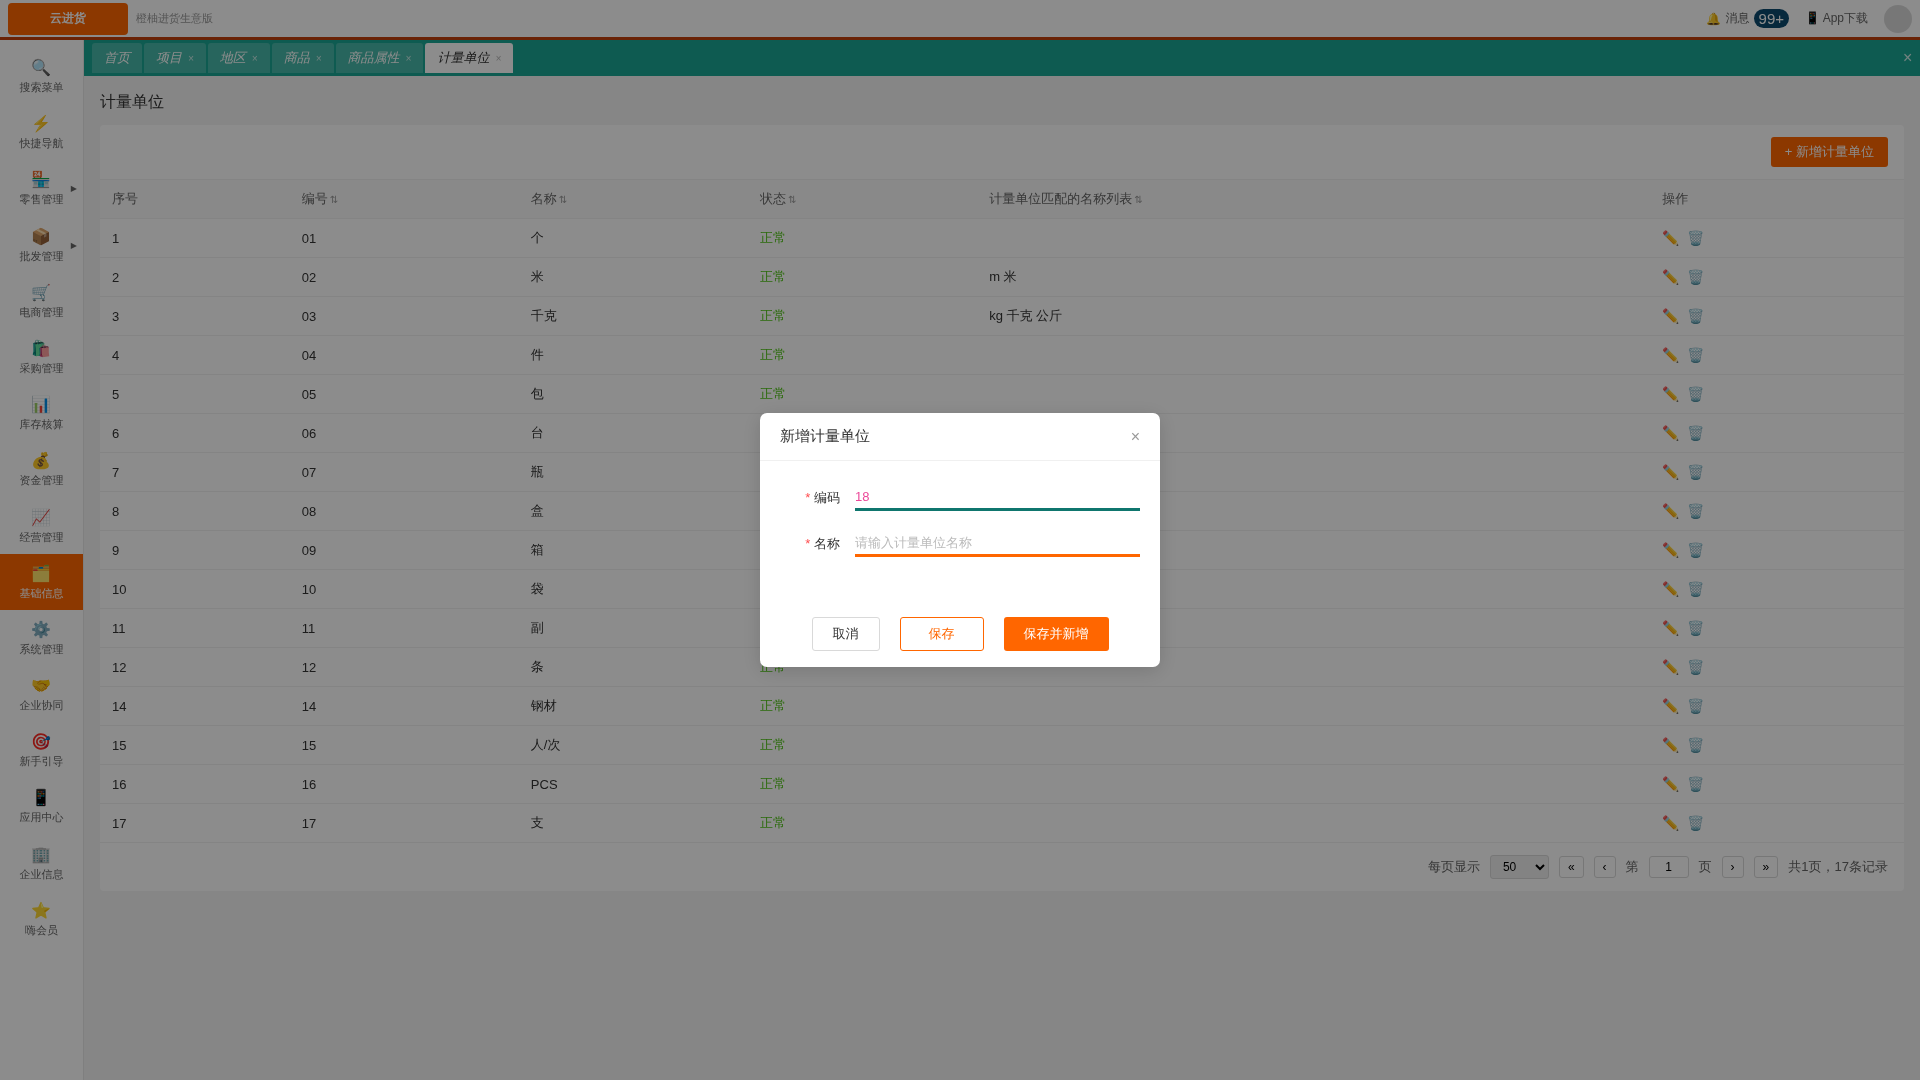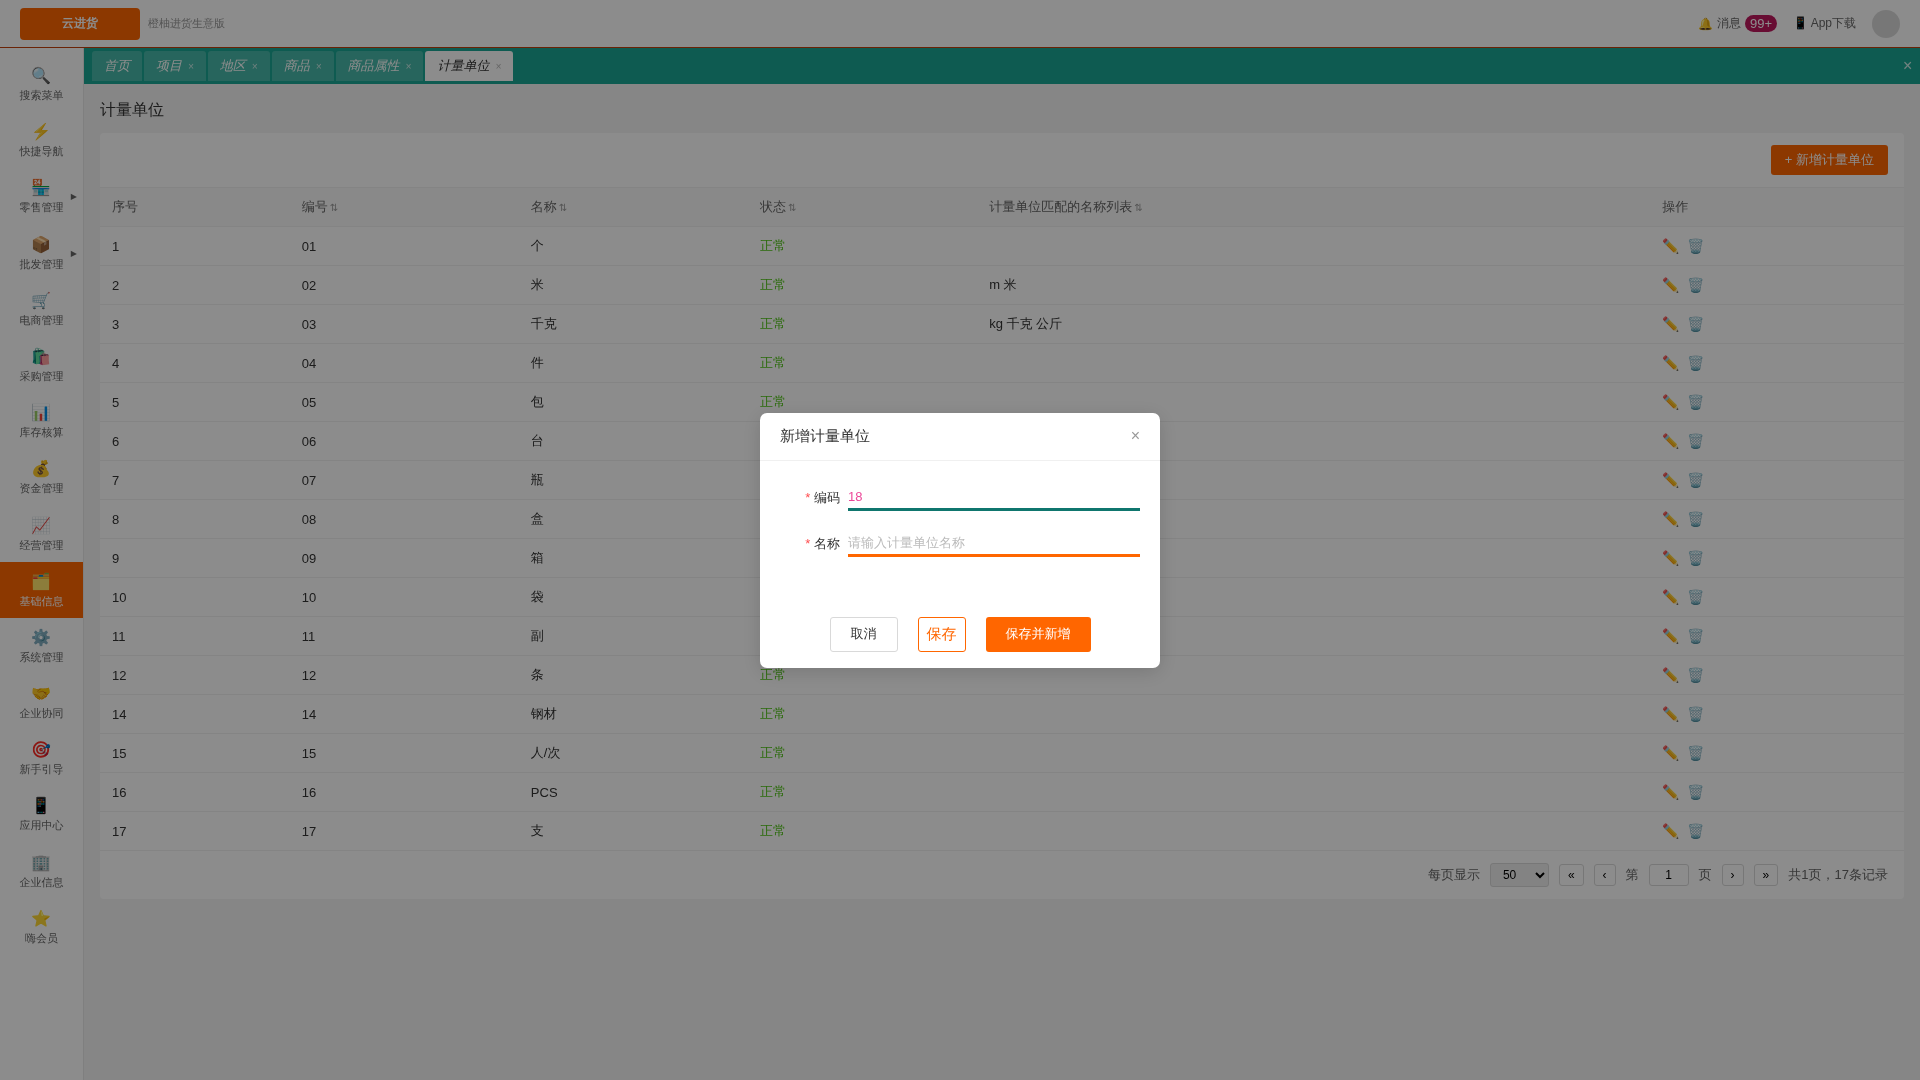--- a/index.html
+++ b/index.html
@@ -1,32 +1,32 @@
 <!DOCTYPE html>
 <html><head>
   <meta charset="utf-8">
   <style>
     * { box-sizing: border-box; margin: 0; padding: 0; }
     body { font-family: "Microsoft YaHei", Arial, sans-serif; font-size: 13px; background: #f0f2f5; color: #333; height: 1080px; overflow: hidden; }
 
     
     .top-bar {
-      height: 48px;
+      height: 40px;
       background: #fff;
       display: flex;
       align-items: center;
-      padding: 0 20px;
-      border-bottom: 1px solid #c2410c;
+      padding: 0 8px;
+      border-bottom: 3px solid #c2410c;
       justify-content: space-between;
     }
     .top-bar-left { display: flex; align-items: center; gap: 8px; }
     .logo { width: 120px; height: 32px; background: #ff6600; border-radius: 4px; display: flex; align-items: center; justify-content: center; color: #fff; font-size: 12px; font-weight: bold; }
     .top-bar-right { display: flex; align-items: center; gap: 16px; }
     .notification-btn { display: flex; align-items: center; gap: 4px; cursor: pointer; color: #666; font-size: 12px; }
-    .badge { background: #be185d; color: #fff; border-radius: 10px; padding: 1px 5px; font-size: 13px; }
+    .badge { background: #0c4a6e; color: #fff; border-radius: 10px; padding: 1px 5px; font-size: 15px; }
     .app-download { color: #666; font-size: 12px; cursor: pointer; }
     .avatar { width: 28px; height: 28px; background: #d9d9d9; border-radius: 50%; }
 
     
     .layout { display: flex; height: calc(1080px - 40px); }
 
     
     .sidebar {
       width: 84px;
       background: #fff;
@@ -187,21 +187,21 @@
     .modal-close { cursor: pointer; color: #999; font-size: 16px; }
     .modal-body { padding: 24px 20px; }
     .form-row {
       display: flex;
       align-items: center;
       margin-bottom: 20px;
     }
     .form-label {
       width: 60px;
       text-align: right;
-      margin-right: 8px;
+      margin-right: 15px;
       color: #333;
       font-size: 13px;
       white-space: nowrap;
     }
     .form-label.required::before {
       content: "* ";
       color: #ff4d4f;
     }
     .form-input {
       flex: 1;
@@ -226,24 +226,24 @@
       color: #333;
       padding: 7px 20px;
       border-radius: 3px;
       cursor: pointer;
       font-size: 13px;
     }
     .btn-save {
       border: 1px solid #ff6600;
       background: #fff;
       color: #ff6600;
-      padding: 7px 8px;
+      padding: 7px 28px;
       border-radius: 3px;
       cursor: pointer;
-      font-size: 15px;
+      font-size: 13px;
     }
     .btn-save-add {
       border: none;
       background: #ff6600;
       color: #fff;
       padding: 7px 20px;
       border-radius: 3px;
       cursor: pointer;
       font-size: 13px;
     }

